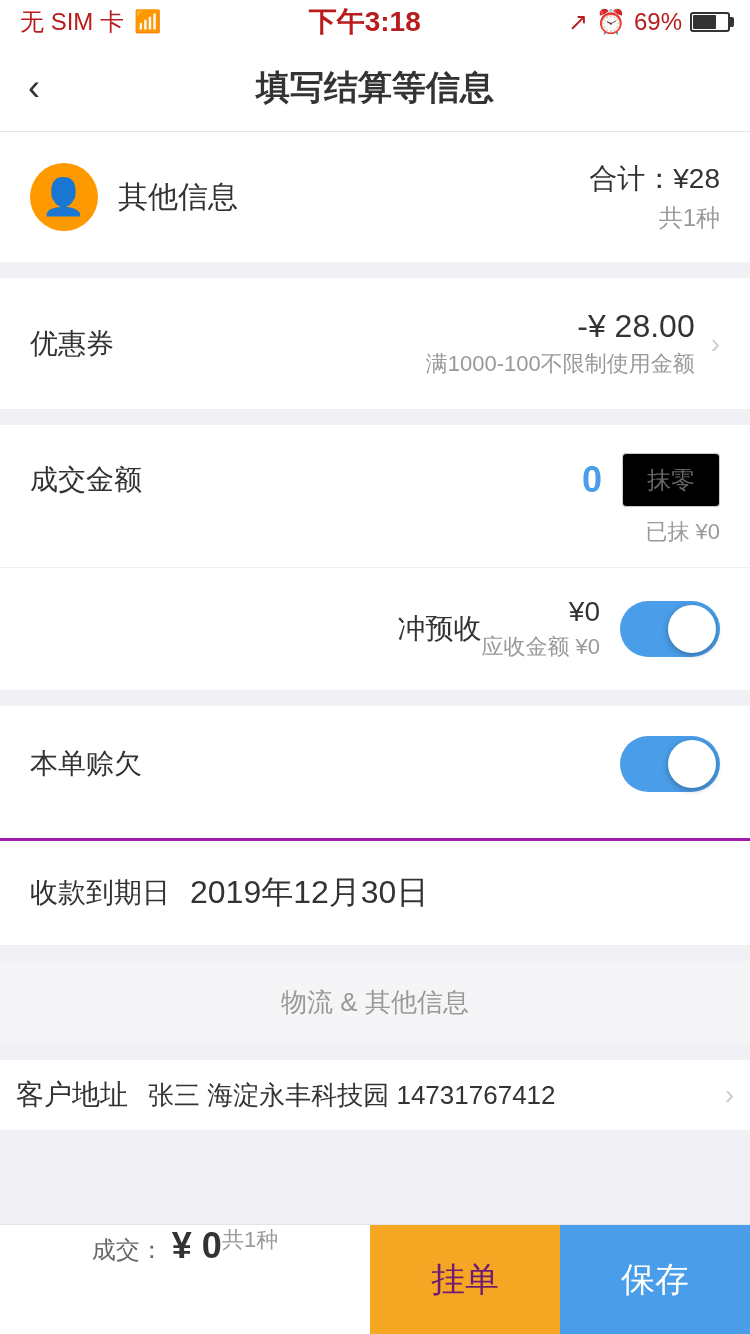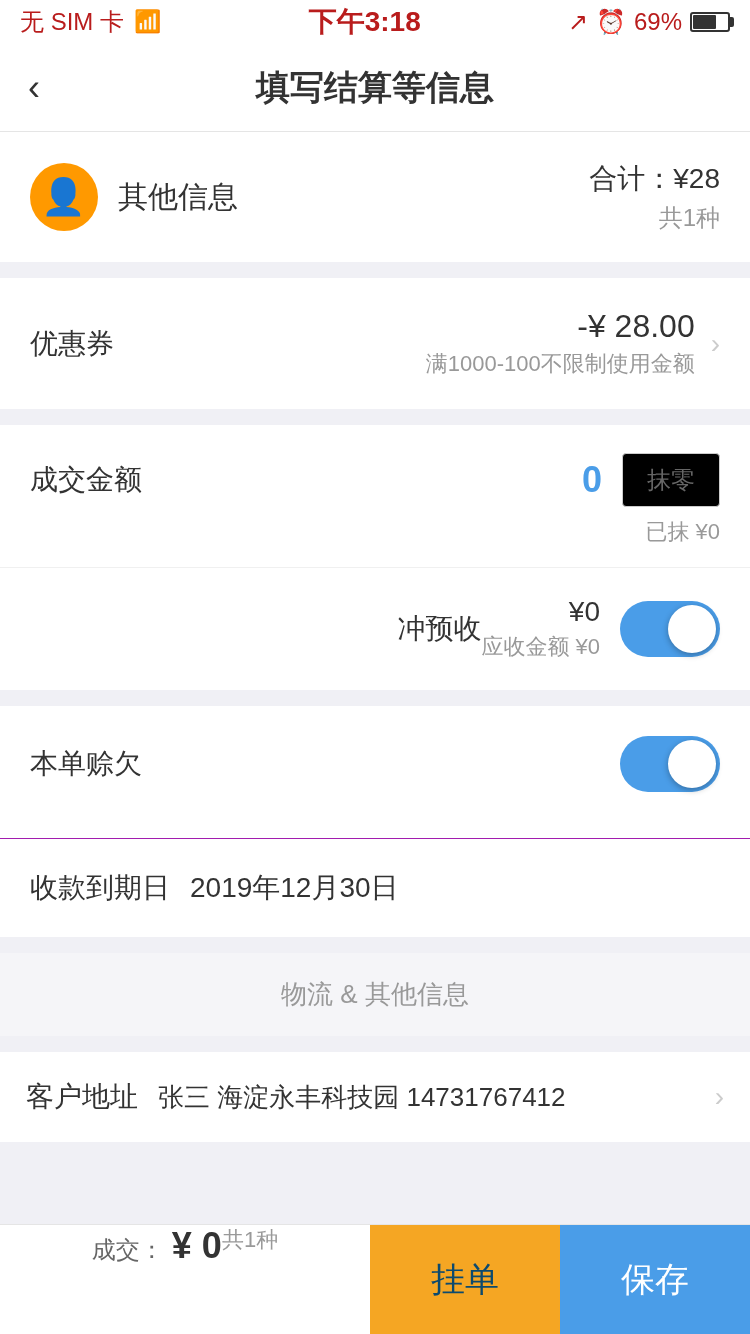--- a/index.html
+++ b/index.html
@@ -177,24 +177,24 @@
     .debt-label { font-size: 28px; color: #333; }
 
     
     .due-date-section {
       background: #fff;
       margin-bottom: 16px;
       padding: 30px;
       display: flex;
       align-items: center;
       gap: 20px;
-      border-top: 1px solid #a21caf;
+      border-top: 3px solid #a21caf;
     }
     .due-date-label { font-size: 28px; color: #333; }
-    .due-date-value { font-size: 28px; color: #333; }
+    .due-date-value { font-size: 32px; color: #333; }
     .divider-line {
       display: flex; align-items: flex-end; justify-content: center;
       gap: 20px; color: #999; font-size: 26px;
     }
     .divider-line::before, .divider-line::after {
       content: '';
       flex: 1; height: 1px; background: #d0d0d8;
       margin: 0 30px;
     }
 
@@ -204,21 +204,21 @@
       padding: 24px 30px;
       display: flex;
       align-items: center;
       justify-content: center;
       margin-bottom: 16px;
     }
 
     
     .address-row {
       background: #fff;
-      padding: 26px;
+      padding: 16px;
       display: flex;
       align-items: center;
       justify-content: flex-end;
     }
     .address-label { font-size: 28px; color: #333; min-width: 100px; }
     .address-value { font-size: 26px; color: #333; flex: 1; margin: 0 20px; }
 
     
     .bottom-bar {
       position: fixed;
@@ -236,21 +236,21 @@
       flex-direction: row;
       justify-content: center;
       padding: 0 30px;
     }
     .bottom-deal-label { font-size: 24px; color: #666; }
     .bottom-deal-amount { font-size: 36px; color: #333; font-weight: 600; }
     .bottom-count { font-size: 22px; color: #999; }
     .btn-pending {
       width: 190px;
       background: #f5a623;
-      color: #0c4a6e;
+      color: #701a75;
       font-size: 34px;
       display: flex; align-items: center; justify-content: center;
       cursor: pointer;
     }
     .btn-save {
       width: 190px;
       background: #4a9de8;
       color: #fff;
       font-size: 34px;
       display: flex; align-items: center; justify-content: center;

